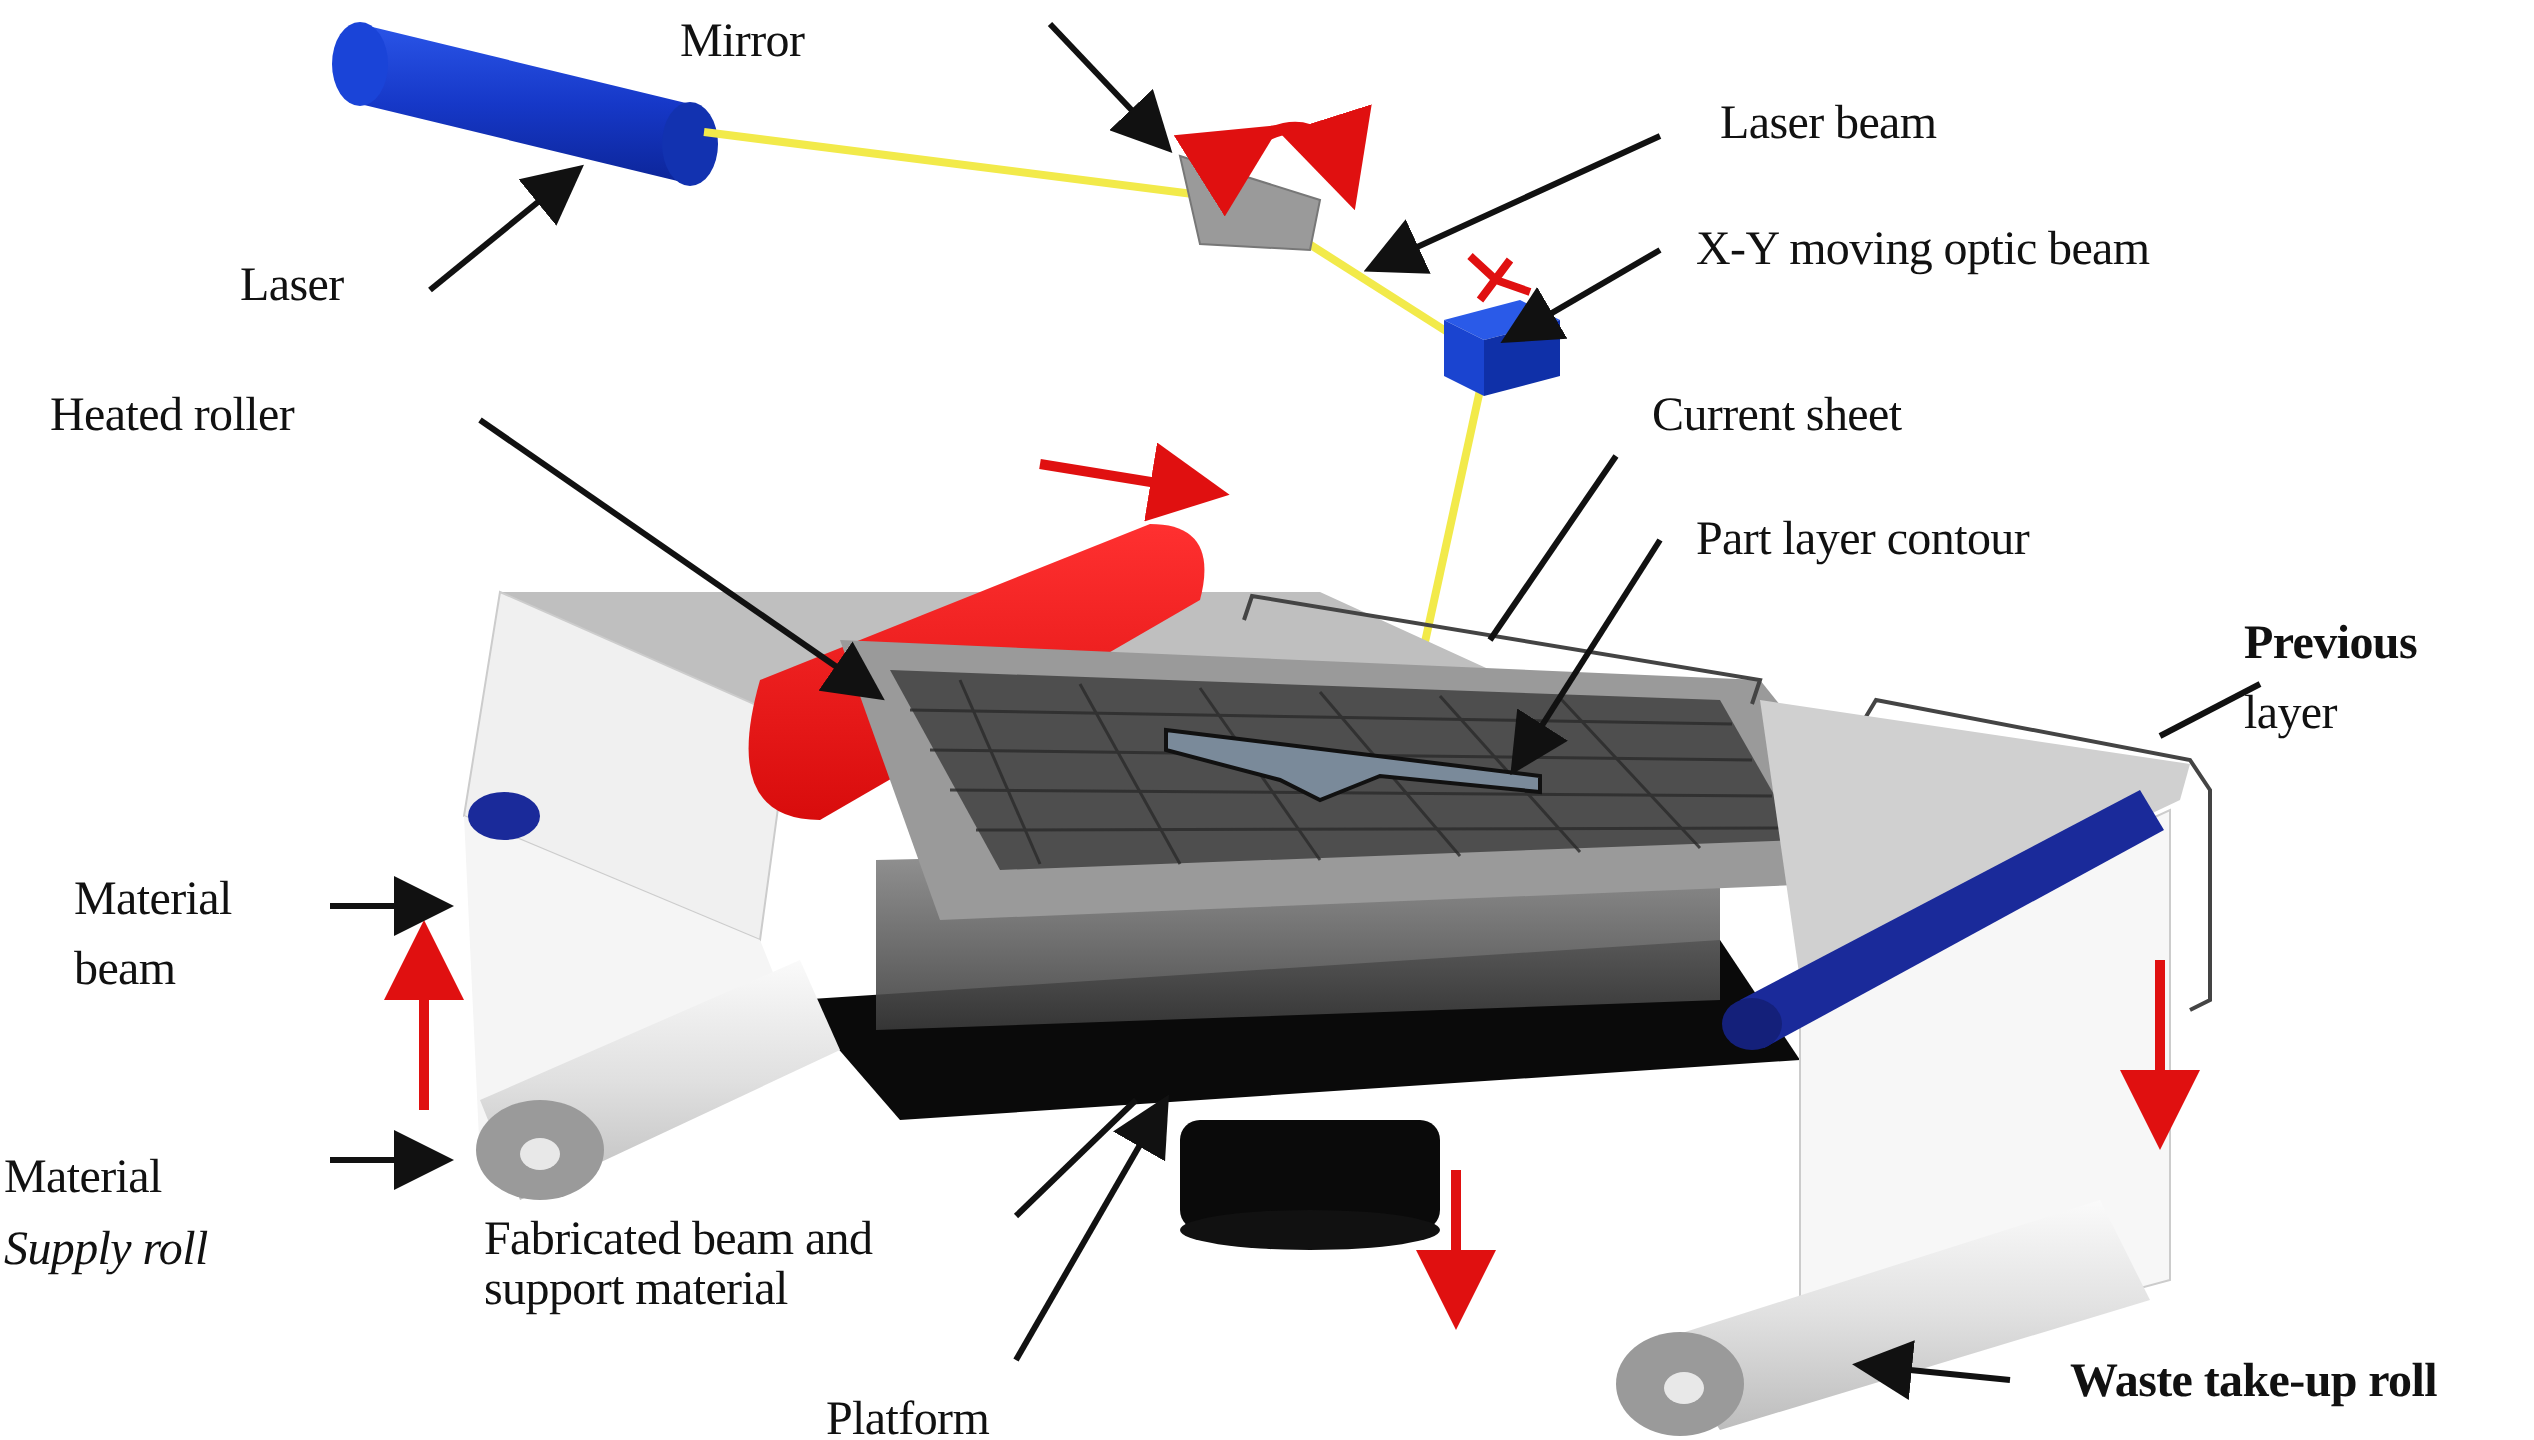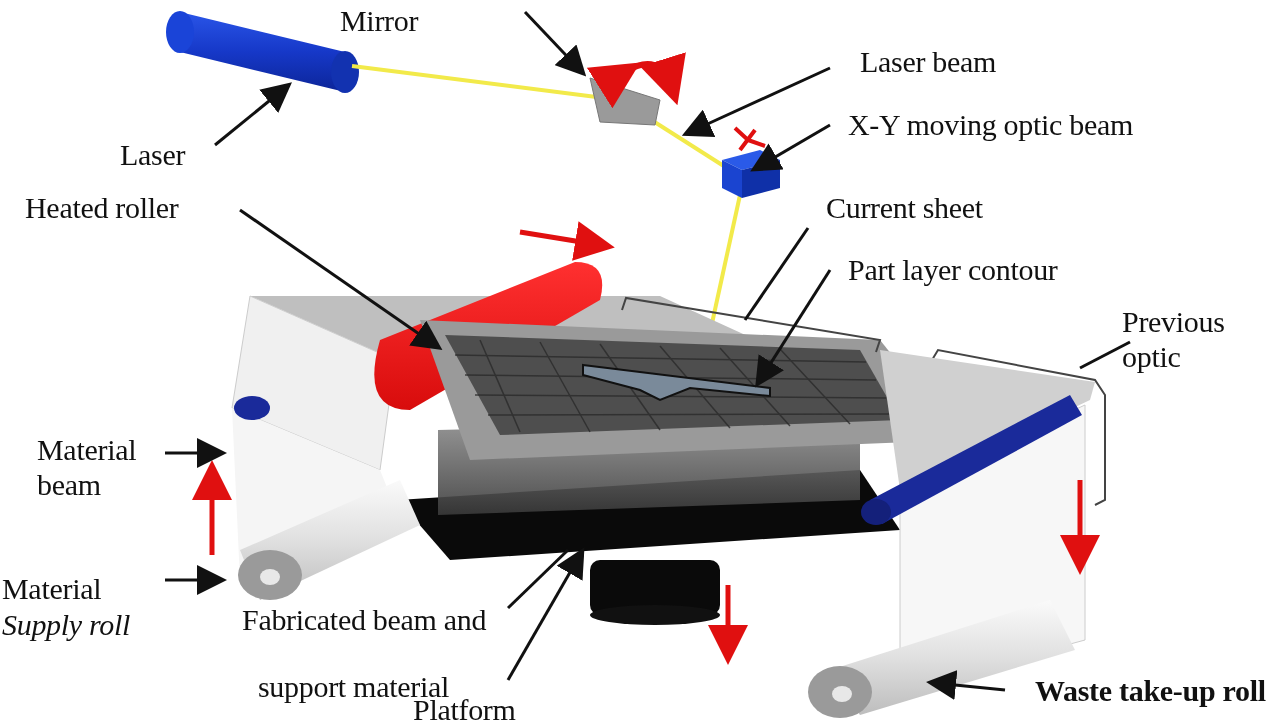--- a/index.html
+++ b/index.html
@@ -1,18 +1,18 @@
 <!DOCTYPE html>
 <html><head>
 <meta charset="utf-8">
 <style>
   html,body{margin:0;padding:0;background:#ffffff;}
   body{width:1267px;height:720px;overflow:hidden;position:relative;font-family:"Liberation Serif","DejaVu Serif",serif;}
   #diagram{position:absolute;left:0;top:0;width:1267px;height:720px;}
-  .lbl{position:absolute;font-size:30px;color:#111;line-height:30px;white-space:nowrap;letter-spacing:-0.3px;}
+  .lbl{position:absolute;font-size:24px;color:#111;line-height:30px;white-space:nowrap;letter-spacing:-0.3px;}
 </style>
 </head>
 <body>
 
 <svg id="diagram" viewBox="0 0 1267 720" xmlns="http://www.w3.org/2000/svg">
   <defs>
     <linearGradient id="gLaser" x1="0" y1="0" x2="0" y2="1">
       <stop offset="0" stop-color="#2a55e8"></stop>
         <stop offset="0.5" stop-color="#1638c8"></stop>
         <stop offset="1" stop-color="#0c2598"></stop>
@@ -142,27 +142,27 @@
     <line x1="165" y1="453" x2="218" y2="453" marker-end="url(#ah)"></line>
     <line x1="165" y1="580" x2="218" y2="580" marker-end="url(#ah)"></line>
     <line x1="508" y1="608" x2="568" y2="550"></line>
     <line x1="508" y1="680" x2="580" y2="555" marker-end="url(#ah)"></line>
     <line x1="1005" y1="690" x2="935" y2="683" marker-end="url(#ah)"></line>
   </g>
 </svg>
 
 <div class="lbl" style="left:340px;top:6px;">Mirror</div>
 <div class="lbl" style="left:860px;top:47px;">Laser beam</div>
-<div class="lbl" style="left:120px;top:140px;">Laser</div>
+<div class="lbl" style="left:120px;top:128px;">Laser</div>
 <div class="lbl" style="left:848px;top:110px;">X-Y moving optic beam</div>
 <div class="lbl" style="left:25px;top:193px;">Heated roller</div>
 <div class="lbl" style="left:826px;top:193px;">Current sheet</div>
 <div class="lbl" style="left:848px;top:255px;">Part layer contour</div>
-<div class="lbl" style="left:1122px;top:307px;">Previous</div>
-<div class="lbl" style="left:1122px;top:342px;">optic</div>
+<div class="lbl" style="left:1122px;top:307px;font-weight:bold;">Previous</div>
+<div class="lbl" style="left:1122px;top:342px;">layer</div>
 <div class="lbl" style="left:37px;top:435px;">Material</div>
 <div class="lbl" style="left:37px;top:470px;">beam</div>
 <div class="lbl" style="left:2px;top:574px;">Material</div>
 <div class="lbl" style="left:2px;top:610px;font-style:italic;">Supply roll</div>
 <div class="lbl" style="left:242px;top:605px;">Fabricated beam and</div>
-<div class="lbl" style="left:242px;top:672px;margin-left:16px;">support material</div>
+<div class="lbl" style="left:242px;top:630px;">support material</div>
 <div class="lbl" style="left:413px;top:695px;">Platform</div>
 <div class="lbl" style="left:1035px;top:676px;font-weight:bold;">Waste take-up roll</div>
 
 </body></html>

